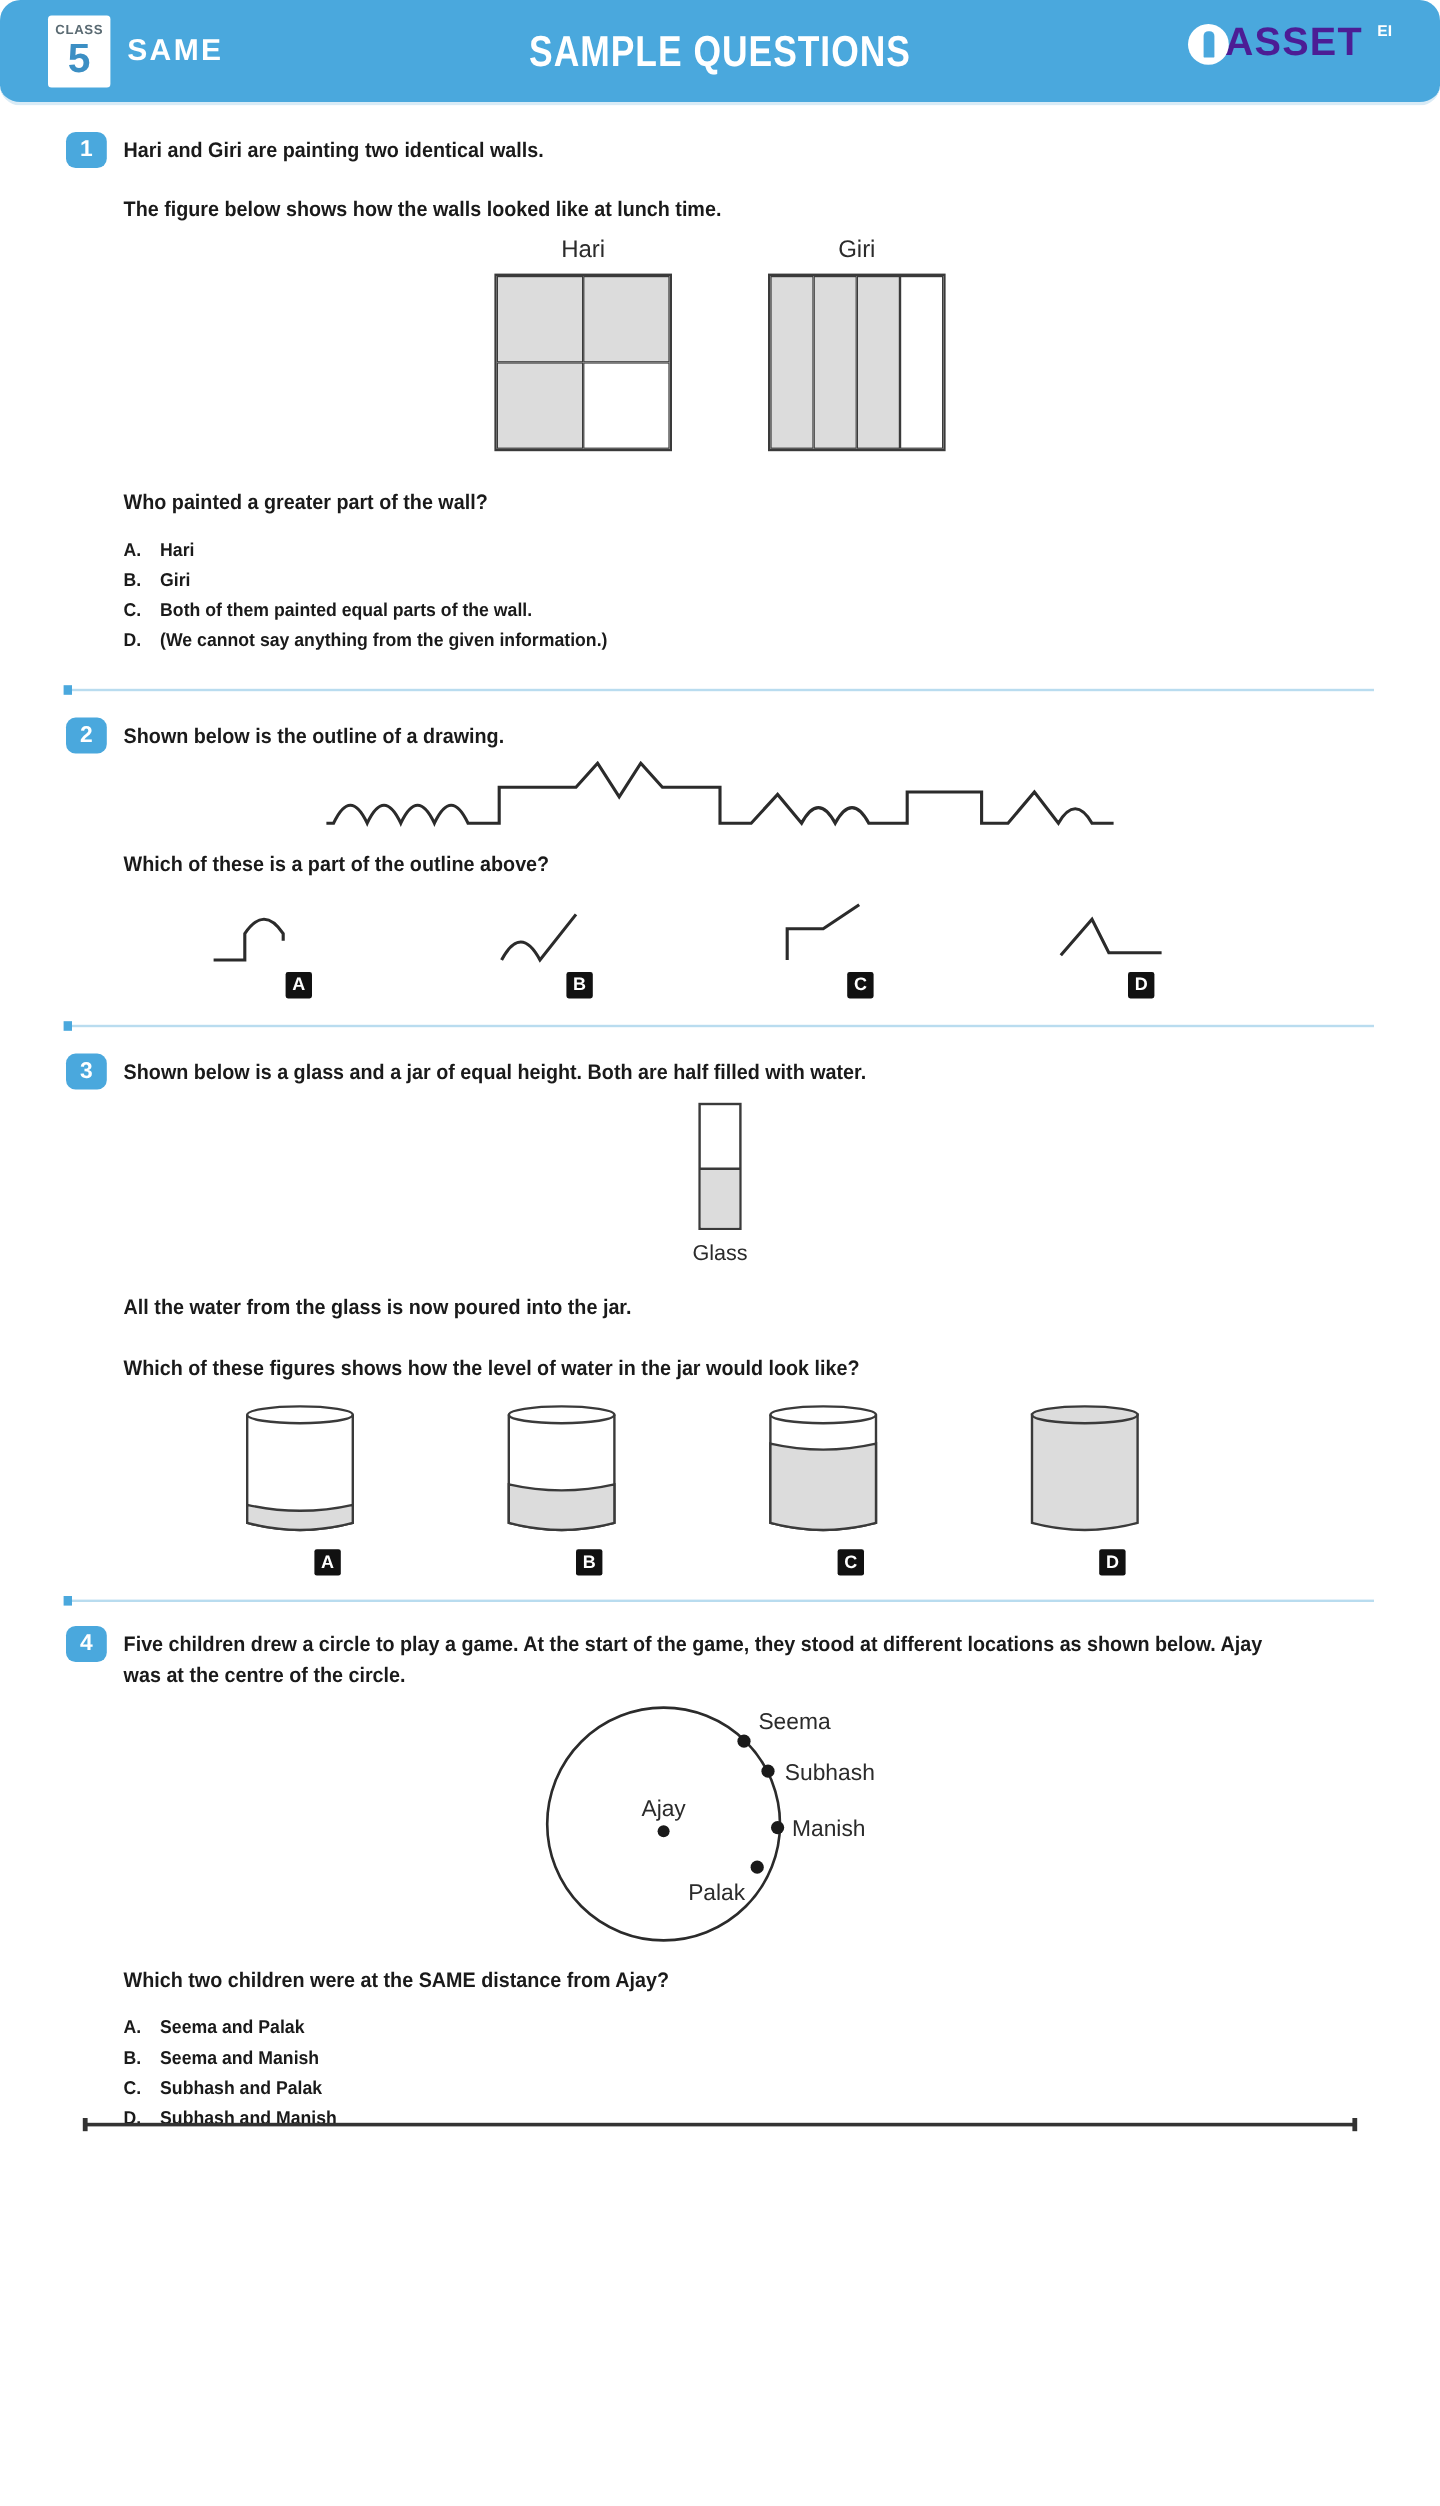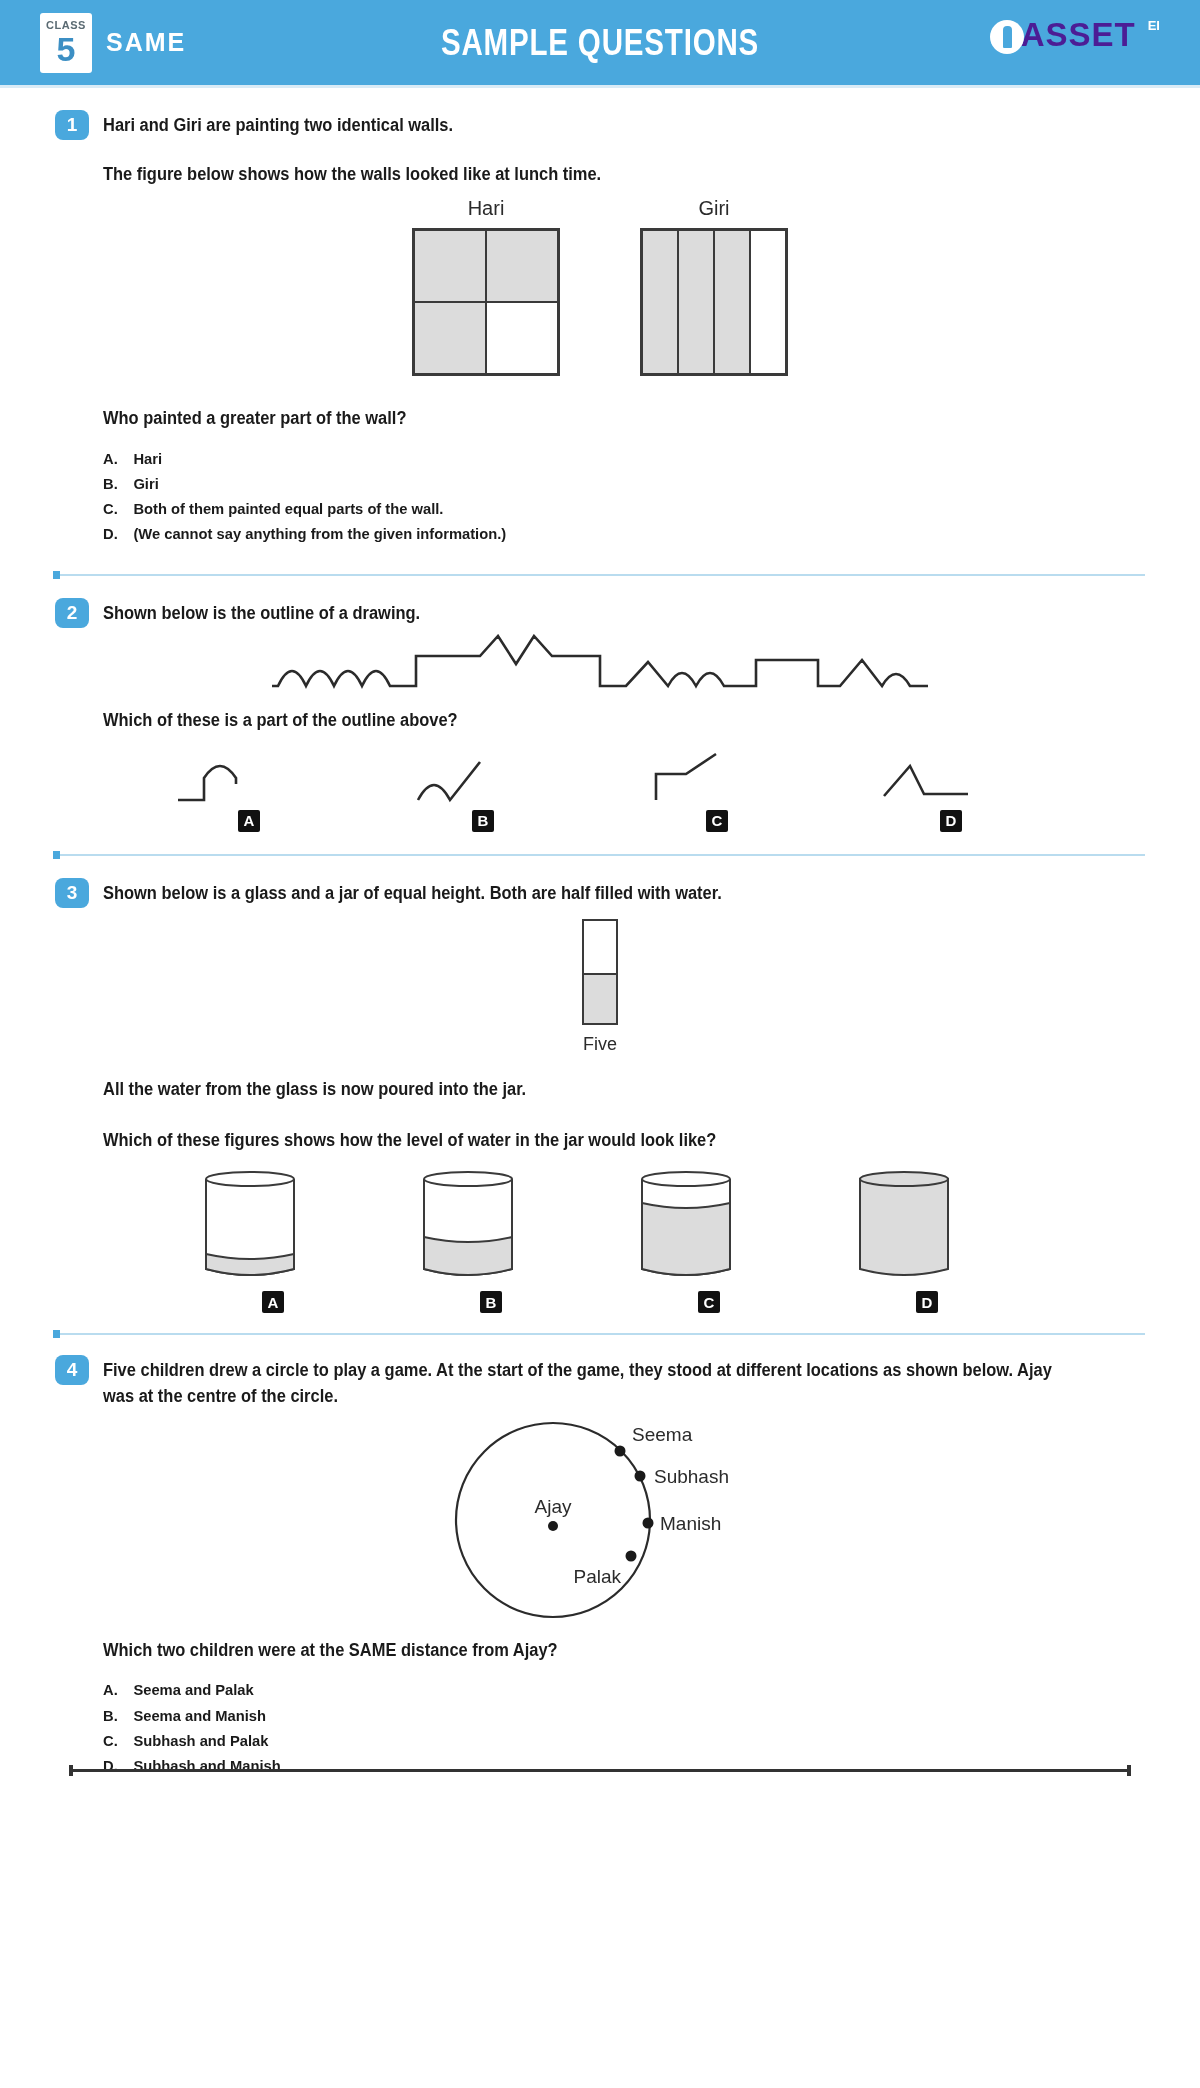--- a/index.html
+++ b/index.html
@@ -13,20 +13,21 @@
     position:relative;
   }
 
   
   .header {
     position:relative;
     width:1200px; height:88px;
     background:#4aa8dd;
     display:flex; align-items:center;
     border-bottom:3px solid #d9ebf6;
+    border-radius:17px;
   }
   .brand { display:flex; align-items:center; margin-left:40px; }
   .class-badge {
     background:#ffffff; color:#5a6a72;
     width:52px; height:60px; border-radius:3px;
     display:flex; flex-direction:column; align-items:center; justify-content:center;
     line-height:1;
   }
   .class-badge .ctop { font-size:11px; font-weight:bold; letter-spacing:.5px; }
   .class-badge .cnum { font-size:34px; font-weight:bold; color:#3c8fc4; margin-top:1px; }
@@ -270,21 +271,21 @@
       <div class="q-text">Shown below is a glass and a jar of equal height. Both are half filled with water.</div>
     </div>
 
     <div class="vessel-row">
       <div class="vessel-col">
         <svg width="54" height="112" viewBox="0 0 54 112">
           <rect x="10" y="4" width="34" height="104" fill="#ffffff" stroke="#3a3a3a" stroke-width="2"></rect>
           <rect x="11" y="58" width="32" height="49" fill="#dcdcdc"></rect>
           <line x1="10" y1="58" x2="44" y2="58" stroke="#3a3a3a" stroke-width="2"></line>
         </svg>
-        <div class="vessel-cap">Five</div>
+        <div class="vessel-cap">Glass</div>
       </div>
     </div>
 
     <div class="q-sub" style="margin-top:22px;">All the water from the glass is now poured into the jar.</div>
     <div class="q-sub" style="margin-top:26px;">Which of these figures shows how the level of water in the jar would look like?</div>
 
     <div class="jar-opts" style="margin-top:16px;">
       <div class="jar-cell">
         <svg width="104" height="116" viewBox="0 0 104 116">
           <path d="M8,10 V100 Q52,112 96,100 V10" fill="#ffffff" stroke="#3a3a3a" stroke-width="2"></path>

